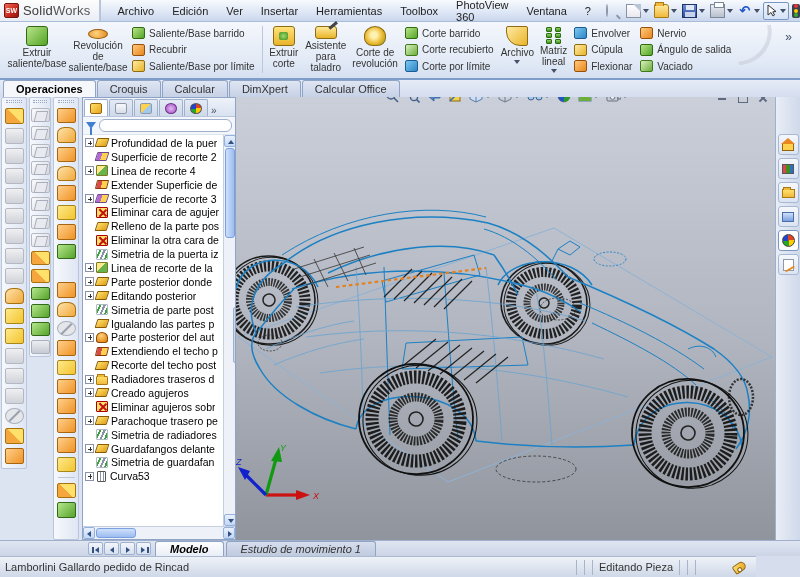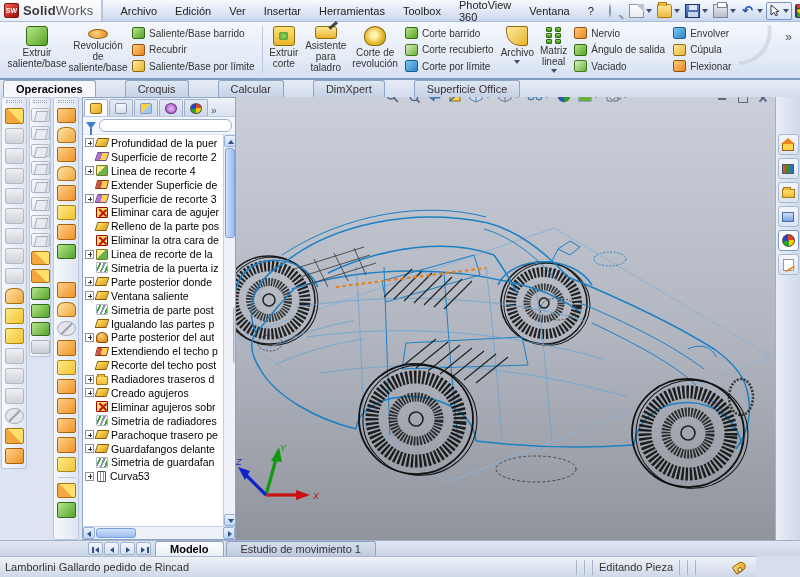--- a/index.html
+++ b/index.html
@@ -10,21 +10,21 @@
   
   .menubar { position:absolute; left:0; top:0; width:800px; height:22px;
     background:linear-gradient(#f7fafd,#dde6f5 60%,#c9d6ec); border-bottom:1px solid #a9bcd9;
     display:flex; align-items:center; }
   .logo { display:flex; align-items:center; gap:4px; padding:0 8px 0 4px; height:100%;
     background:linear-gradient(#fdfdfd,#e9edf5); border-right:2px solid #b9c6da; }
   .logo-cube { width:15px; height:15px; background:linear-gradient(135deg,#f06a5a,#c5281c 60%,#8f1410);
     border:1px solid #7c120e; border-radius:2px; color:#fff; font-size:7px; font-weight:bold;
     display:flex; align-items:center; justify-content:center; }
   .logo-text { font-size:13px; color:#3a3a3a; letter-spacing:.2px; }
-  .logo-text b { font-weight:bold; } .logo-text span { font-weight:normal; color:#555; }
+  .logo-text b { font-weight:normal; } .logo-text span { font-weight:normal; color:#555; }
   .menus { display:flex; height:100%; align-items:center; margin-left:8px; }
   .menu-item { padding:3px 9px; cursor:default; }
   .search-orb { width:13px; height:13px; border:1.5px solid #8b97a8; border-radius:50%; margin:0 6px; position:relative; }
   .search-orb::after { content:""; position:absolute; width:5px; height:1.5px; background:#8b97a8; transform:rotate(45deg); left:9px; top:11px; }
   .quickbar { display:flex; align-items:center; gap:1px; margin-left:4px; }
   .qsep { width:1px; height:16px; background:#b6c3d8; margin:0 3px; }
   .qbtn { display:flex; align-items:center; padding:1px 2px; border-radius:2px; }
   .qdrop { width:0; height:0; border-left:3px solid transparent; border-right:3px solid transparent; border-top:4px solid #44506a; margin-left:2px; }
   .ic16 { width:15px; height:14px; position:relative; display:inline-block; }
   .ic-new { background:linear-gradient(#fff,#e8e8f0); border:1px solid #8a93a6; }
@@ -71,21 +71,21 @@
   .so { background:linear-gradient(135deg,#ffc97e,#e8871e); border:1px solid #96520c; }
   .sgn { background:linear-gradient(135deg,#7cc9f0,#2e86c6); border:1px solid #1b5d93; }
   .sgr { background:linear-gradient(135deg,#d9f0c0,#6cae3a); border:1px solid #3f7a18; }
   .cm-drop { width:0; height:0; border-left:3px solid transparent; border-right:3px solid transparent; border-top:4px solid #44506a; margin:2px auto 0; }
   .cm-tail { margin-left:auto; display:flex; align-items:flex-start; gap:6px; padding-top:4px; }
   .ds-mark { width:40px; height:34px; border-right:4px solid #c7ccd8; border-bottom:4px solid #c7ccd8; border-radius:0 0 38px 0; opacity:.55; transform:rotate(-12deg); }
   .cm-chev { color:#44506a; font-size:12px; padding:2px 4px; }
 
   
   .tabrow { position:absolute; left:0; top:80px; width:800px; height:17px; background:linear-gradient(#e6ecf7,#d4ddee); }
-  .tabs { display:flex; height:100%; padding-left:3px;gap:28px; }
+  .tabs { display:flex; height:100%; padding-left:3px; }
   .tab { padding:2px 12px 0; border:1px solid #8fa3c4; border-bottom:none; border-radius:3px 3px 0 0;
     background:linear-gradient(#dfe6f3,#c6d1e6); margin-right:1px; color:#333; }
   .tab.active { background:#f5f7fb; font-weight:bold; color:#000; position:relative; z-index:3; }
 
   
   .main { position:absolute; left:0; top:97px; width:800px; height:443px; background:#dde4f1; }
 
   
   .strips { position:absolute; left:0; top:0; width:82px; height:443px; }
   .strip { position:absolute; top:0; border:1px solid #b9c6dc; border-radius:2px;
@@ -181,21 +181,21 @@
   .tp-folder { width:13px; height:9px; background:linear-gradient(#ffe06a,#f0b93c); border:1px solid #a87c12; position:relative; margin-top:2px; }
   .tp-folder::before { content:""; position:absolute; left:0; top:-3px; width:6px; height:2px; background:#f0b93c; border:1px solid #a87c12; border-bottom:none; }
   .tp-drag { width:12px; height:10px; background:linear-gradient(#cfe0fa,#7aa0e0); border:1px solid #4a6ea9; }
   .tp-ball { width:13px; height:13px; border-radius:50%; border:1px solid #444;
     background:conic-gradient(#d42 0 25%, #fc0 25% 50%, #2a2 50% 75%, #24c 75%); }
   .tp-props { width:11px; height:12px; background:#fff; border:1px solid #8e99ac; position:relative; }
   .tp-props::after { content:""; position:absolute; left:1px; top:8px; width:10px; height:2px; background:#e8871e; transform:rotate(-30deg); }
 
   
   .bottombar { position:absolute; left:0; top:540px; width:800px; height:16px;
-    background:linear-gradient(#dfe5f1,#ccd5e6); border-top:1px solid #9fb0cc; display:flex; align-items:flex-end; }
+    background:linear-gradient(#dfe5f1,#ccd5e6); border-top:1px solid #9fb0cc; display:flex; align-items:flex-end;font-style:italic; }
   .navbtns { display:flex; gap:1px; margin:0 4px 1px 88px; }
   .nbtn { width:15px; height:13px; background:linear-gradient(#f2f5fb,#d7e0f0); border:1px solid #9fb0cc; border-radius:2px; position:relative; }
   .nb i { position:absolute; top:3.5px; }
   .nb .bar { width:1.5px; height:6px; background:#33507e; }
   .nb .al { border-top:3px solid transparent; border-bottom:3px solid transparent; border-right:4px solid #33507e; }
   .nb .ar { border-top:3px solid transparent; border-bottom:3px solid transparent; border-left:4px solid #33507e; }
   .btab { padding:1px 14px 1px; border:1px solid #8fa3c4; border-bottom:none; border-radius:3px 3px 0 0;
     background:linear-gradient(#d6deee,#bfcade); margin-right:2px; color:#333; height:15px; }
   .btab.active { background:linear-gradient(#fdfdfe,#e9eef7); font-weight:bold; color:#000; }
 
@@ -336,60 +336,60 @@
           <i></i>
           <i></i>
           <i></i>
           <i></i>
         </span>
       <span>Matriz lineal</span>
       <span class="cm-drop"></span>
     </div>
     <div class="cm-stack">
       <div class="cm-srow">
+          <span class="cm-sic sgn"></span>
+          <span>Envolver</span>
+        </div>
+      <div class="cm-srow">
+          <span class="cm-sic sy"></span>
+          <span>Cúpula</span>
+        </div>
+      <div class="cm-srow">
+          <span class="cm-sic so"></span>
+          <span>Flexionar</span>
+        </div>
+    </div>
+    <div class="cm-stack">
+      <div class="cm-srow">
           <span class="cm-sic so"></span>
           <span>Nervio</span>
         </div>
       <div class="cm-srow">
           <span class="cm-sic sg"></span>
           <span>Ángulo de salida</span>
         </div>
       <div class="cm-srow">
           <span class="cm-sic sgr"></span>
           <span>Vaciado</span>
-        </div>
-    </div>
-    <div class="cm-stack">
-      <div class="cm-srow">
-          <span class="cm-sic sgn"></span>
-          <span>Envolver</span>
-        </div>
-      <div class="cm-srow">
-          <span class="cm-sic sy"></span>
-          <span>Cúpula</span>
-        </div>
-      <div class="cm-srow">
-          <span class="cm-sic so"></span>
-          <span>Flexionar</span>
         </div>
     </div>
     <div class="cm-tail">
       <div class="ds-mark"></div>
       <div class="cm-chev">»</div>
     </div>
   </div>
 
   <div class="tabrow">
     <div class="tabs">
 
     <div class="tab active"><span>Operaciones</span></div>
         <div class="tab"><span>Croquis</span></div>
         <div class="tab"><span>Calcular</span></div>
         <div class="tab"><span>DimXpert</span></div>
-        <div class="tab"><span>Superficie Office</span></div>
+        <div class="tab"><span>Calcular Office</span></div>
       </div>
   </div>
 
   <div class="main">
 
     <div class="strips">
       <div class="strip" style="left:1px; width:26px; height:372px">
         <div class="grip"></div>
         <div style="display:contents">
           
@@ -477,42 +477,42 @@
               <span class="tlabel">Relleno de la parte pos</span>
             </div>
 
             <div class="trow">
               <span class="texp"></span>
               <span class="tic delface"></span>
               <span class="tlabel">Eliminar la otra cara de</span>
             </div>
 
             <div class="trow">
+              <span class="texp"></span>
+              <span class="tic mirror"></span>
+              <span class="tlabel">Simetria de la puerta iz</span>
+            </div>
+
+            <div class="trow">
               <span class="texp plus"></span>
               <span class="tic sketch"></span>
               <span class="tlabel">Linea de recorte de la</span>
             </div>
 
             <div class="trow">
-              <span class="texp"></span>
-              <span class="tic mirror"></span>
-              <span class="tlabel">Simetria de la puerta iz</span>
-            </div>
-
-            <div class="trow">
               <span class="texp plus"></span>
               <span class="tic surface"></span>
               <span class="tlabel">Parte posterior donde</span>
             </div>
 
 
             <div class="trow">
               <span class="texp plus"></span>
               <span class="tic surface"></span>
-              <span class="tlabel">Ventana saliente</span>
+              <span class="tlabel">Editando posterior</span>
             </div>
 
             <div class="trow">
               <span class="texp"></span>
               <span class="tic mirror"></span>
               <span class="tlabel">Simetria  de parte post</span>
             </div>
 
             <div class="trow">
               <span class="texp"></span>
@@ -550,29 +550,29 @@
               <span class="tlabel">Creado agujeros</span>
             </div>
 
             <div class="trow">
               <span class="texp"></span>
               <span class="tic delface"></span>
               <span class="tlabel">Eliminar agujeros sobr</span>
             </div>
 
             <div class="trow">
+              <span class="texp plus"></span>
+              <span class="tic surface"></span>
+              <span class="tlabel">Parachoque trasero pe</span>
+            </div>
+
+            <div class="trow">
               <span class="texp"></span>
               <span class="tic mirror"></span>
               <span class="tlabel">Simetria de radiadores</span>
-            </div>
-
-            <div class="trow">
-              <span class="texp plus"></span>
-              <span class="tic surface"></span>
-              <span class="tlabel">Parachoque trasero pe</span>
             </div>
 
 
             <div class="trow">
               <span class="texp plus"></span>
               <span class="tic surface"></span>
               <span class="tlabel">Guardafangos delante</span>
             </div>
 
             <div class="trow">

